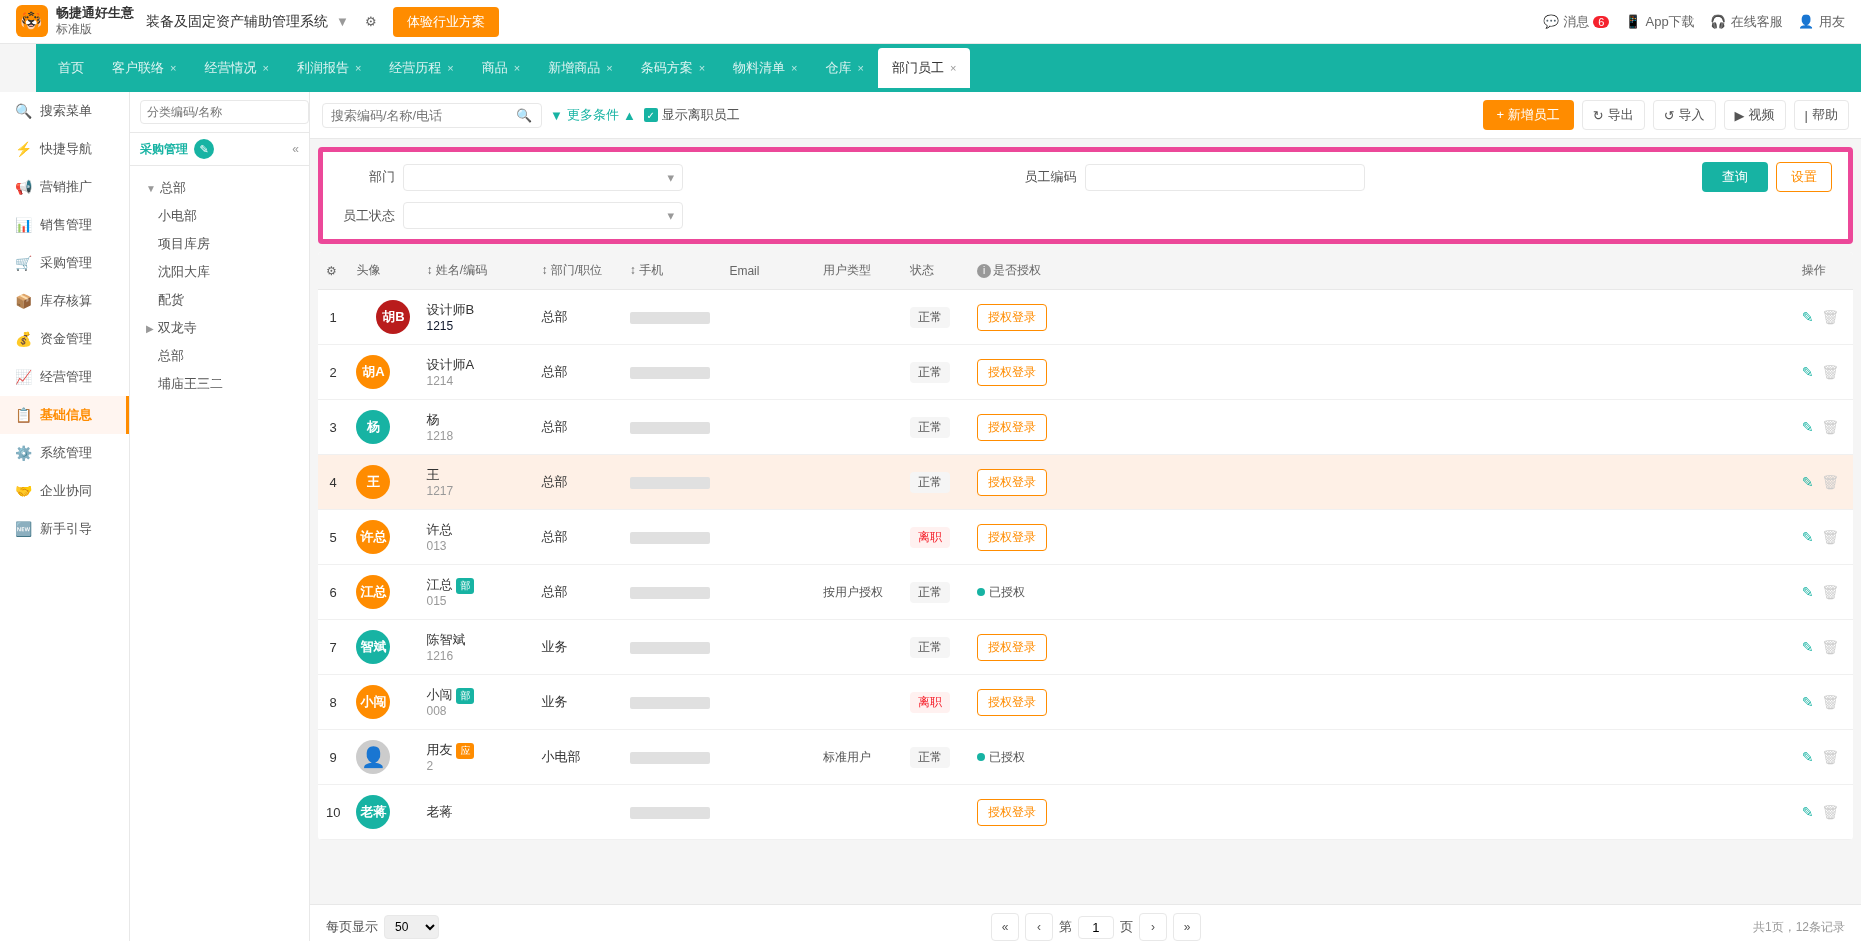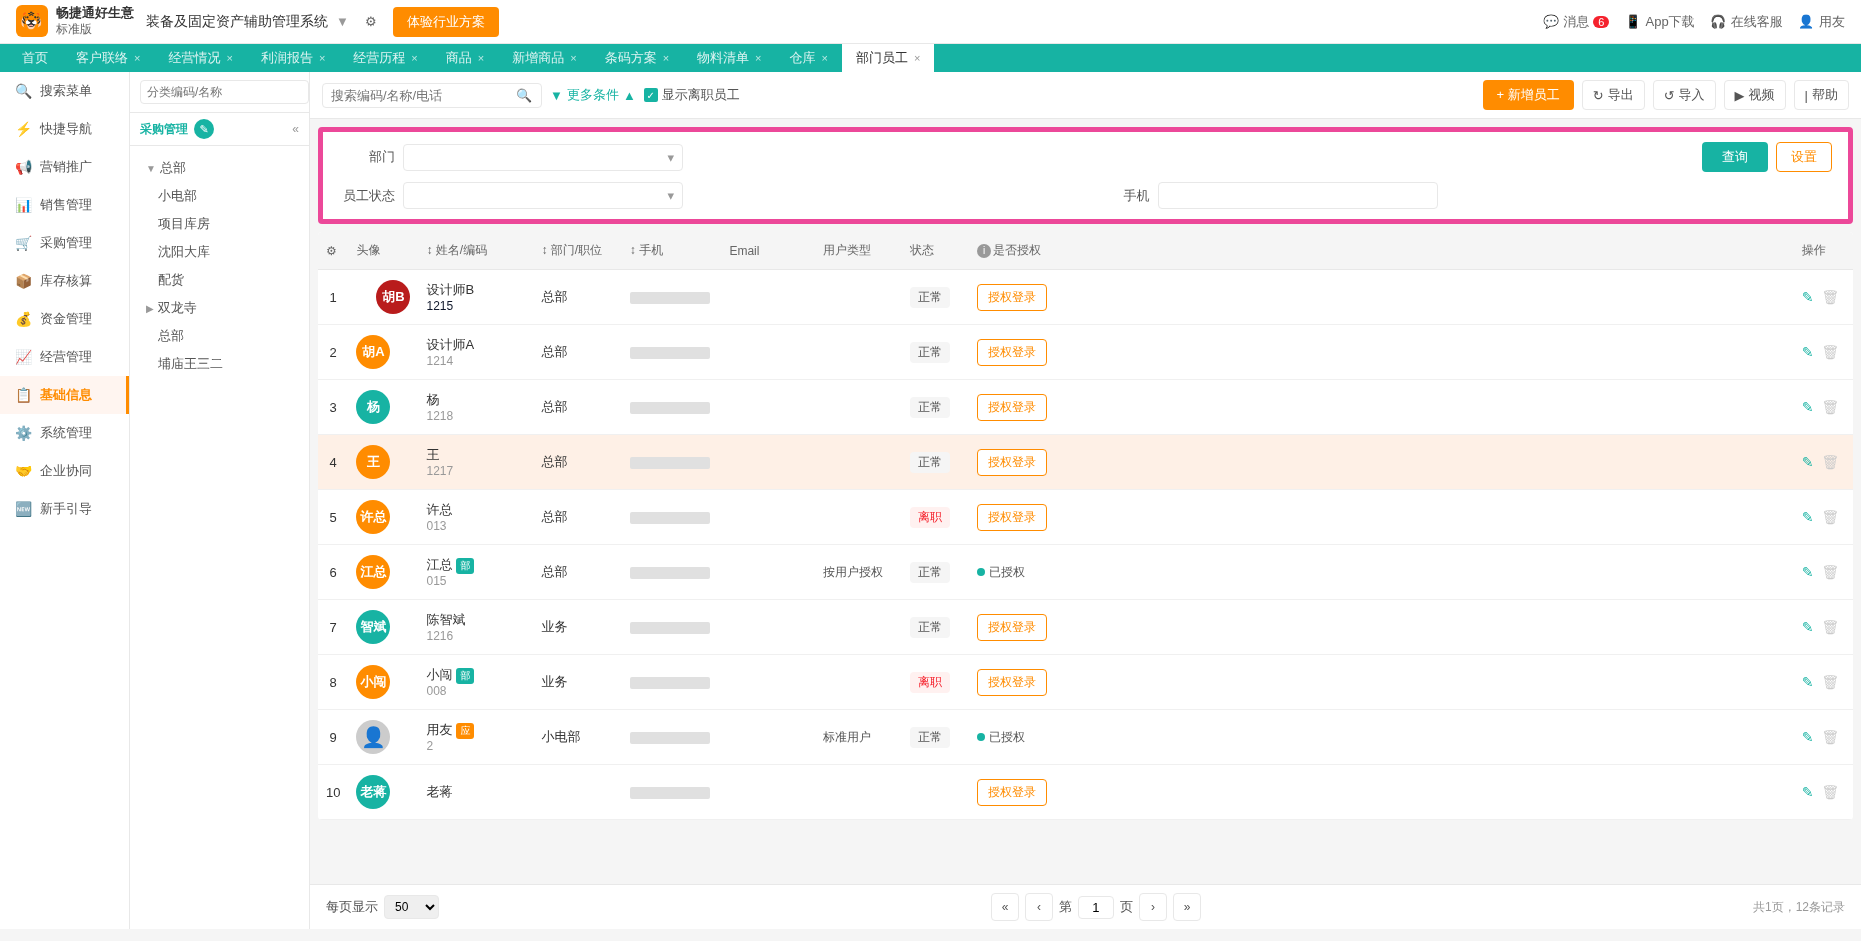--- a/index.html
+++ b/index.html
@@ -14,21 +14,21 @@
     .top-bar-system { flex: 1; display: flex; align-items: center; gap: 8px; }
     .system-name { font-size: 14px; color: #333; }
     .system-dropdown { color: #999; cursor: pointer; }
     .top-bar-actions { display: flex; align-items: center; gap: 16px; color: #666; font-size: 13px; }
     .top-bar-actions .action-item { display: flex; align-items: center; gap: 4px; cursor: pointer; }
     .badge { background: #f5222d; color: #fff; border-radius: 10px; font-size: 11px; padding: 0 4px; min-width: 16px; text-align: center; }
     .try-btn { background: #ff8c00; color: #fff; border: none; border-radius: 4px; padding: 6px 14px; cursor: pointer; font-size: 13px; }
     .gear-icon { width: 28px; height: 28px; display: flex; align-items: center; justify-content: center; color: #666; cursor: pointer; }
 
     
-    .nav-tabs { background: #17b3a3; display: flex; align-items: center; height: 28px; padding: 0 8px; overflow: hidden; }
+    .nav-tabs { background: #17b3a3; display: flex; align-items: center; height: 48px; padding: 0 8px; overflow: hidden; margin-left: 36px; }
     .nav-tab { padding: 0 14px; height: 40px; display: flex; align-items: center; color: rgba(255,255,255,0.85); cursor: pointer; font-size: 13px; white-space: nowrap; position: relative; }
     .nav-tab.active { background: #fff; color: #333; border-radius: 4px 4px 0 0; }
     .nav-tab .close-x { margin-left: 6px; color: rgba(255,255,255,0.7); font-size: 11px; }
     .nav-tab.active .close-x { color: #999; }
 
     
     .main-layout { display: flex; height: calc(941px - 44px - 40px); }
 
     
     .sidebar { width: 130px; background: #fff; border-right: 1px solid #e8e8e8; overflow-y: auto; flex-shrink: 0; }
@@ -332,36 +332,36 @@
 
       <div class="filter-expanded">
         <div class="filter-row">
           <div class="filter-field">
             <span class="filter-label">部门</span>
             <div class="filter-select">
               <span></span>
               <span>▾</span>
             </div>
           </div>
+          <div class="filter-field">
+            <span class="filter-label">员工编码</span>
+            <input class="filter-input" type="text" style="">
+          </div>
           <div class="filter-actions">
             <button class="btn-query">查询</button>
             <button class="btn-set">设置</button>
           </div>
         </div>
         <div class="filter-row">
           <div class="filter-field">
             <span class="filter-label">员工状态</span>
             <div class="filter-select">
               <span></span>
               <span>▾</span>
             </div>
-          </div>
-          <div class="filter-field">
-            <span class="filter-label">手机</span>
-            <input class="filter-input" type="text" style="">
           </div>
         </div>
       </div>
 
       <div class="table-wrap">
         <table class="emp-table">
           <thead>
             <tr>
               <th class="col-settings">⚙</th>
               <th class="col-avatar">头像</th>

